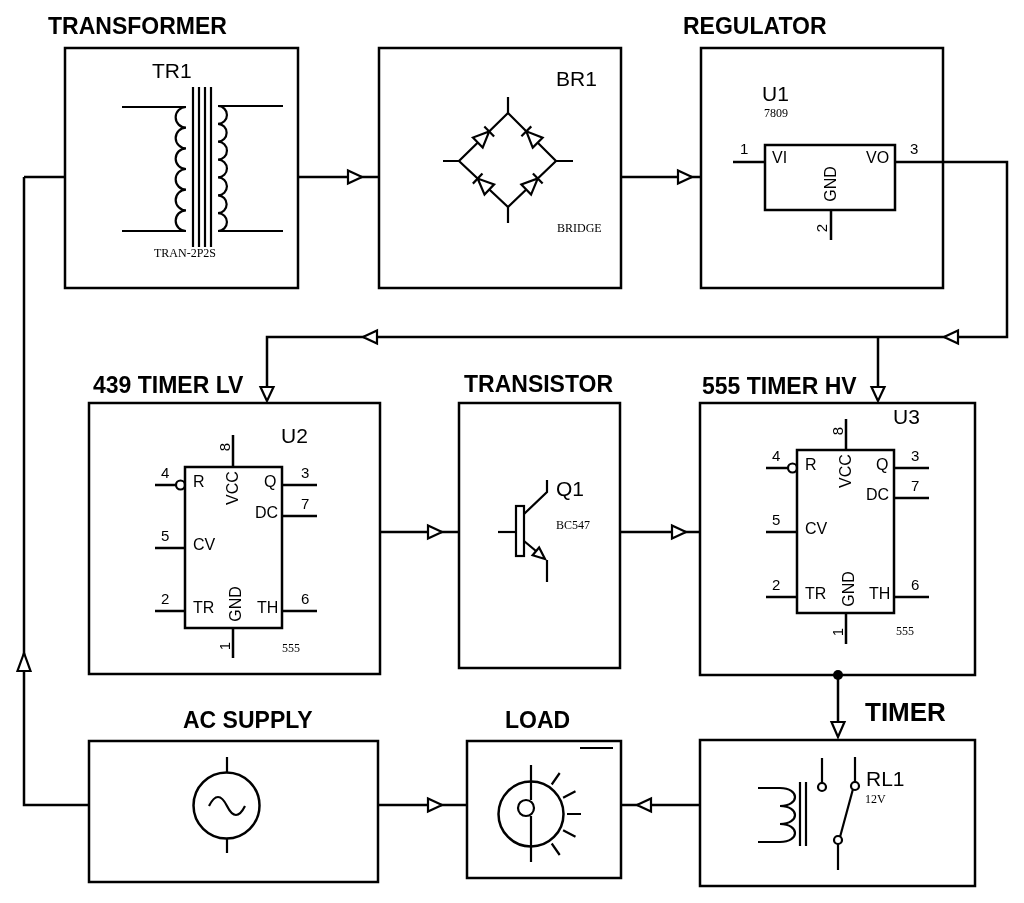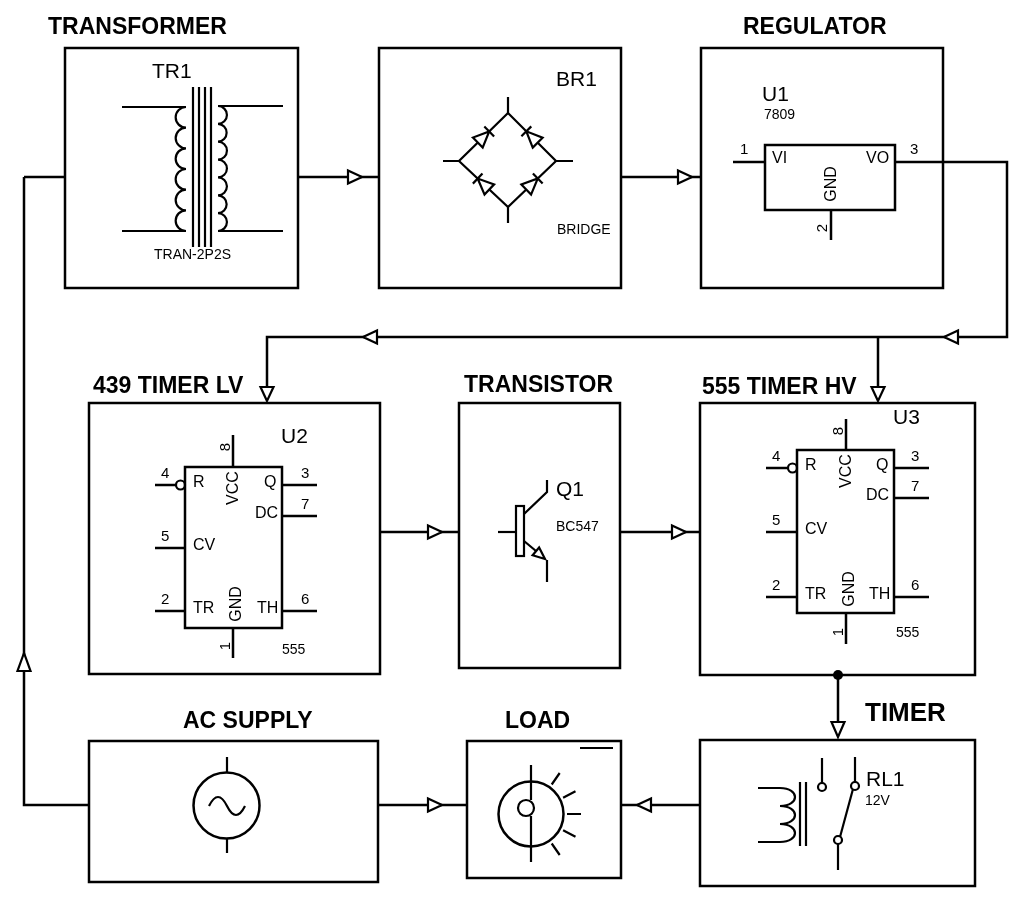--- a/index.html
+++ b/index.html
@@ -7,21 +7,21 @@
           font-family:"Liberation Sans",sans-serif;text-align:center;}
   #canvas svg{position:absolute;left:0;top:0;}
   .w {fill:none;stroke:#000;stroke-width:2.5px;}
   .w2{fill:none;stroke:#000;stroke-width:2.2px;}
   .ar{fill:#fff;stroke:#000;stroke-width:2.2px;stroke-linejoin:miter;}
   .dot{fill:#000;stroke:none;}
   .lbl{position:absolute;line-height:1;white-space:nowrap;color:#000;}
   .t {font-weight:bold;font-size:23px;}
   .t26{font-weight:bold;font-size:26px;}
   .d {font-size:21px;}
-  .s {font-size:14px;}
+  .s {font-size:12px;font-family:Liberation Serif, serif;}
   .p {font-size:16px;}
   .n {font-size:15px;}
   .r {transform:translate(-50%,-50%) rotate(-90deg);}
 </style>
 </head>
 <body>
 
 <div id="canvas">
 
 <svg width="1024" height="903" viewBox="0 0 1024 903">
@@ -137,21 +137,21 @@
     <path class="w2" d="M800,782 V846 M806,782 V846"></path>
     <path class="w2" d="M822,758 V783 M855,757 V782 M838,844 V870"></path>
     <circle class="w2" cx="822" cy="787" r="4" fill="#fff"></circle>
     <circle class="w2" cx="855" cy="786" r="4" fill="#fff"></circle>
     <circle class="w2" cx="838" cy="840" r="4" fill="#fff"></circle>
     <line class="w2" x1="853" y1="789" x2="840" y2="837"></line>
   </g>
 </svg>
 
 <div class="lbl t" style="left:48px;top:15px">TRANSFORMER</div>
-<div class="lbl t" style="left:743px;top:15px">REGULATOR</div>
+<div class="lbl t" style="left:683px;top:15px">REGULATOR</div>
 <div class="lbl t" style="left:93px;top:374px">439 TIMER LV</div>
 <div class="lbl t" style="left:464px;top:373px">TRANSISTOR</div>
 <div class="lbl t" style="left:702px;top:375px">555 TIMER HV</div>
 <div class="lbl t" style="left:183px;top:709px">AC SUPPLY</div>
 <div class="lbl t" style="left:505px;top:709px">LOAD</div>
 <div class="lbl t26" style="left:865px;top:699px">TIMER</div>
 
 <div class="lbl d" style="left:152px;top:60px">TR1</div>
 <div class="lbl d" style="left:556px;top:68px">BR1</div>
 <div class="lbl d" style="left:762px;top:83px">U1</div>

